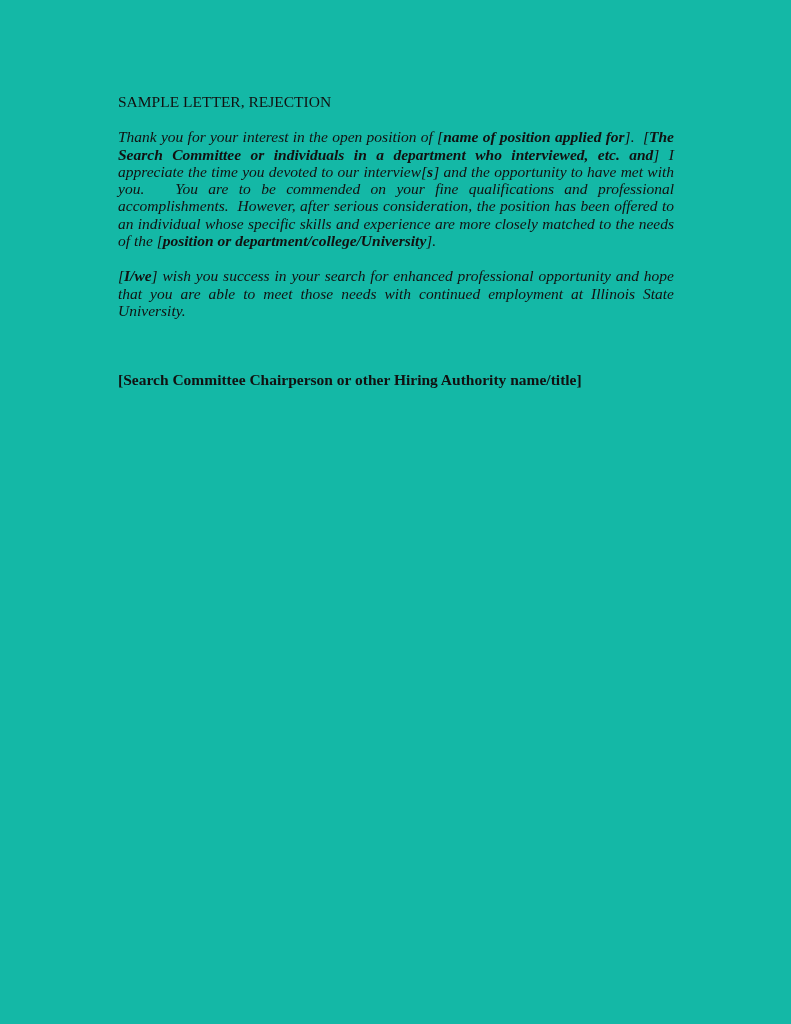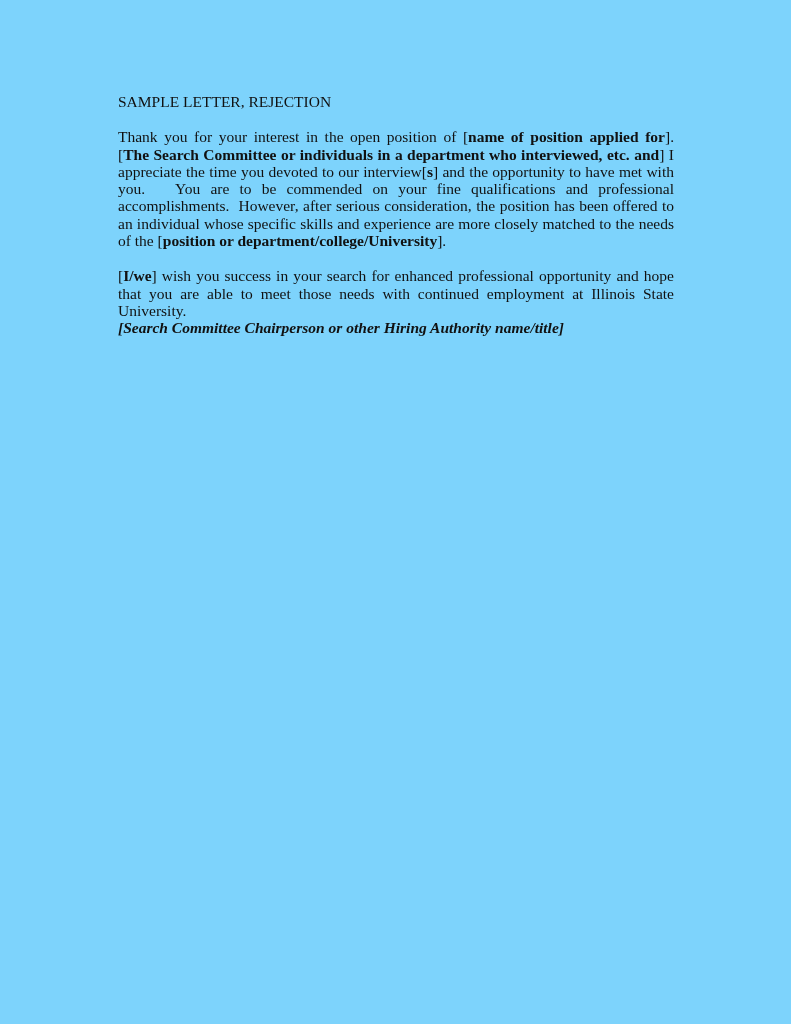--- a/index.html
+++ b/index.html
@@ -13,46 +13,47 @@
     position: relative;
     font-family: "Liberation Serif", "DejaVu Serif", serif;
     color: #111111;
   }
   .page {
     position: absolute;
     top: 0;
     left: 0;
     width: 791px;
     height: 1024px;
-    background: #7dd3fc;
+    background: #14b8a6;
     box-sizing: border-box;
     padding: 93px 117px 0 118px;
   }
   .letter {
     font-size: 15.5px;
     line-height: 17.3px;
   }
   .hdr-line {
     text-align: left;
   }
   .bold { font-weight: bold; }
   .salutation {
     margin-top: 17px;
   }
   .para {
     margin-top: 18px;
     text-align: justify;
     white-space: pre-wrap;
+    font-style: italic;
   }
   .closing {
     margin-top: 18px;
   }
   .signature {
+    margin-top: 52px;
     font-weight: bold;
-    font-style: italic;
   }
 </style>
 </head>
 <body>
 
 <div class="page">
   <div class="letter">
 
     <div class="hdr-line">SAMPLE LETTER, REJECTION</div>
 

